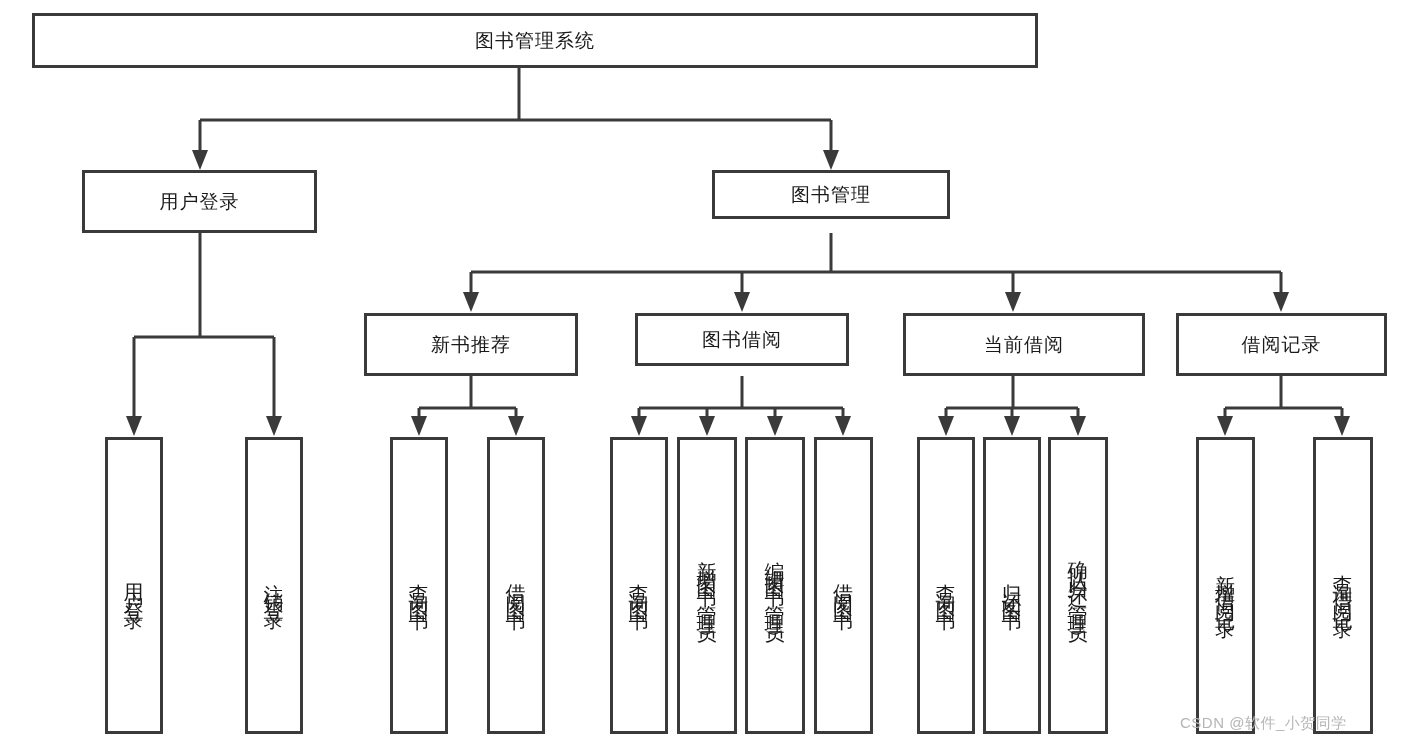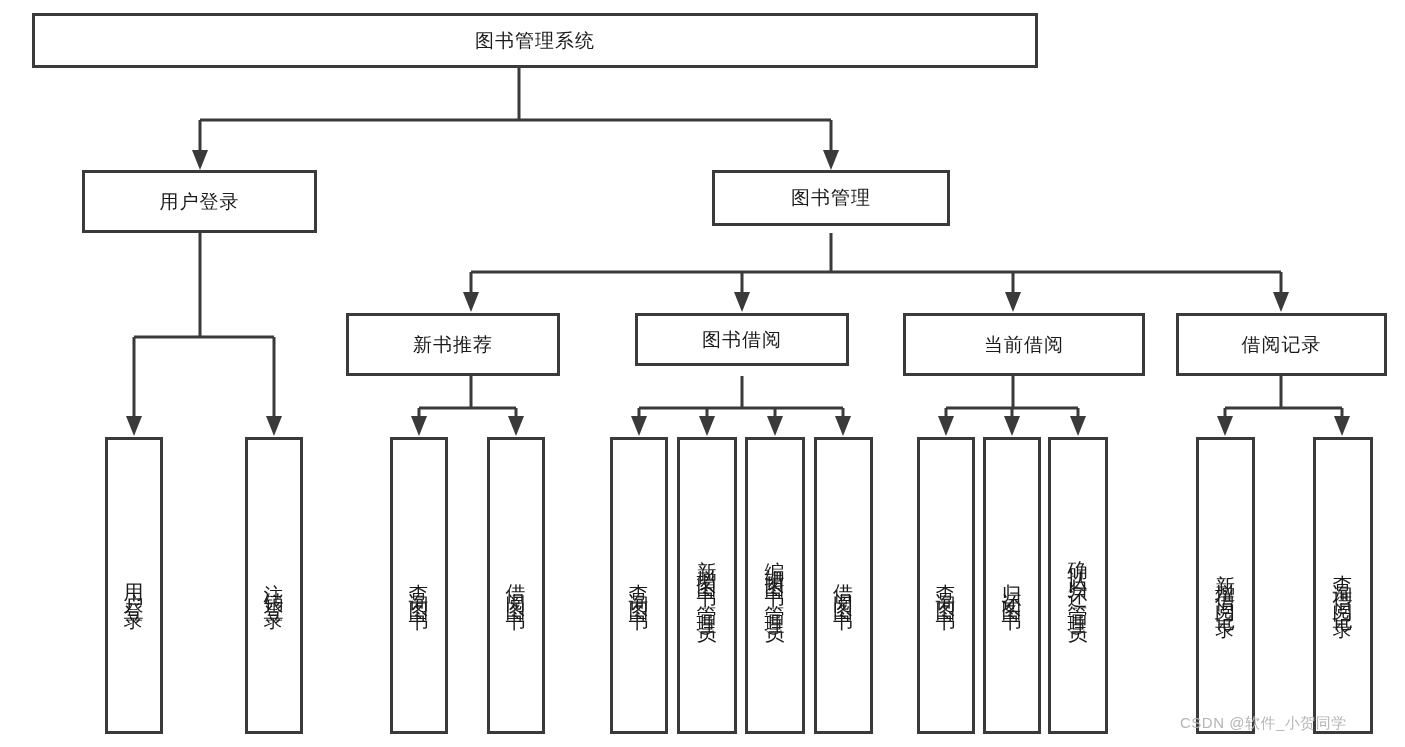--- a/index.html
+++ b/index.html
@@ -136,25 +136,25 @@
     </g>
   </svg>
 
   <div class="box" style="left:16px; top:13px; width:1006px; height:55px;margin-left:16px;">
     <span class="label">图书管理系统</span>
   </div>
 
   <div class="box" style="left:82px; top:170px; width:235px; height:63px;">
     <span class="label">用户登录</span>
   </div>
-  <div class="box" style="left:712px; top:170px; width:238px; height:56px;">
+  <div class="box" style="left:712px; top:170px; width:238px; height:49px;">
     <span class="label">图书管理</span>
   </div>
 
-  <div class="box" style="left:346px; top:313px; width:214px; height:63px;">
+  <div class="box" style="left:364px; top:313px; width:214px; height:63px;">
     <span class="label">新书推荐</span>
   </div>
   <div class="box" style="left:635px; top:313px; width:214px; height:53px;">
     <span class="label">图书借阅</span>
   </div>
   <div class="box" style="left:903px; top:313px; width:242px; height:63px;">
     <span class="label">当前借阅</span>
   </div>
   <div class="box" style="left:1176px; top:313px; width:211px; height:63px;">
     <span class="label">借阅记录</span>

